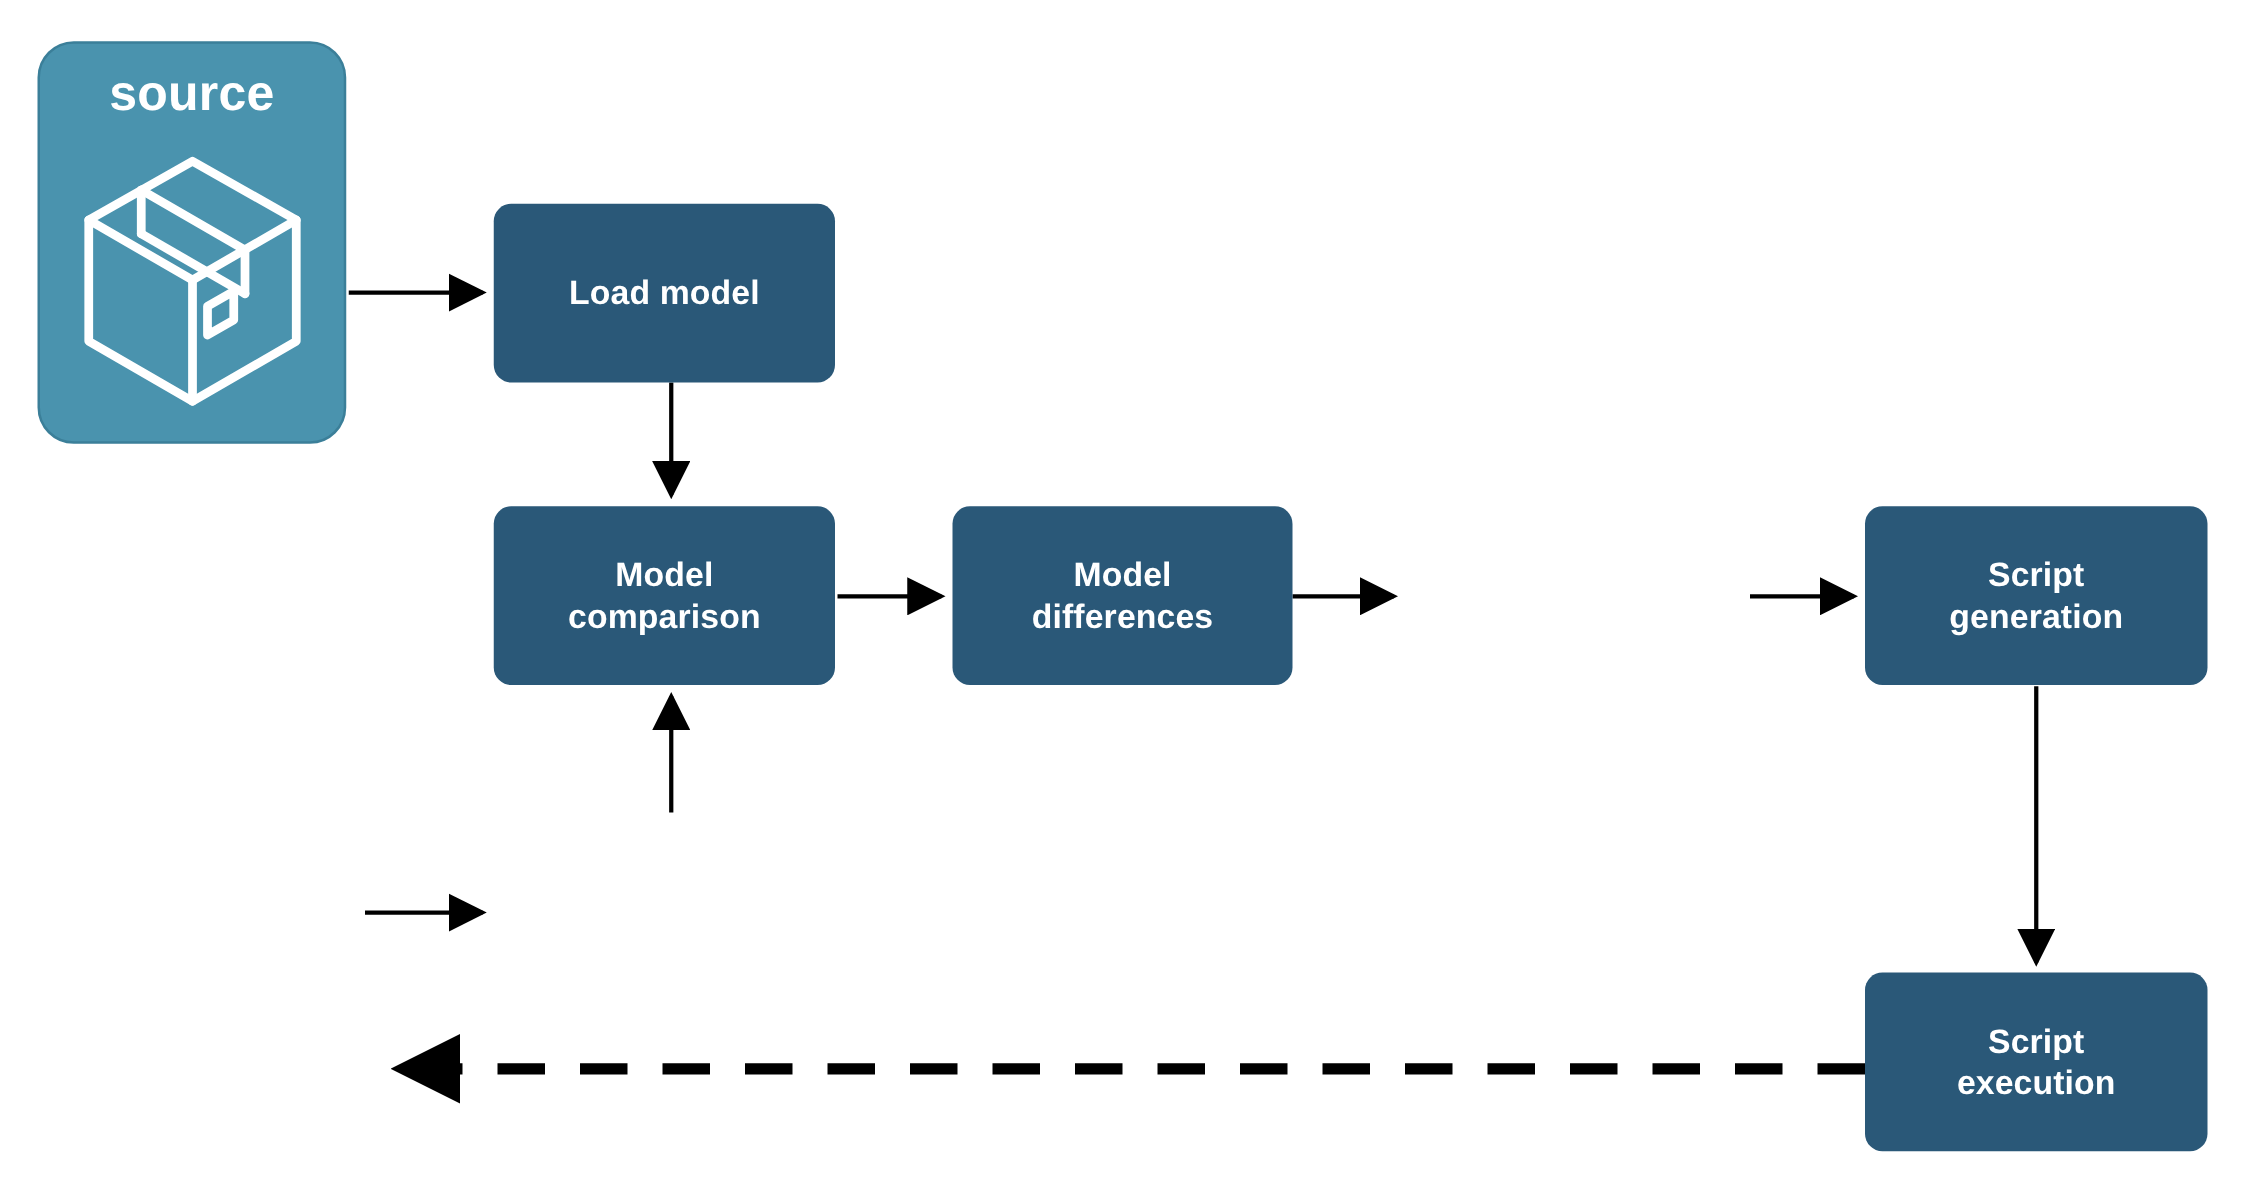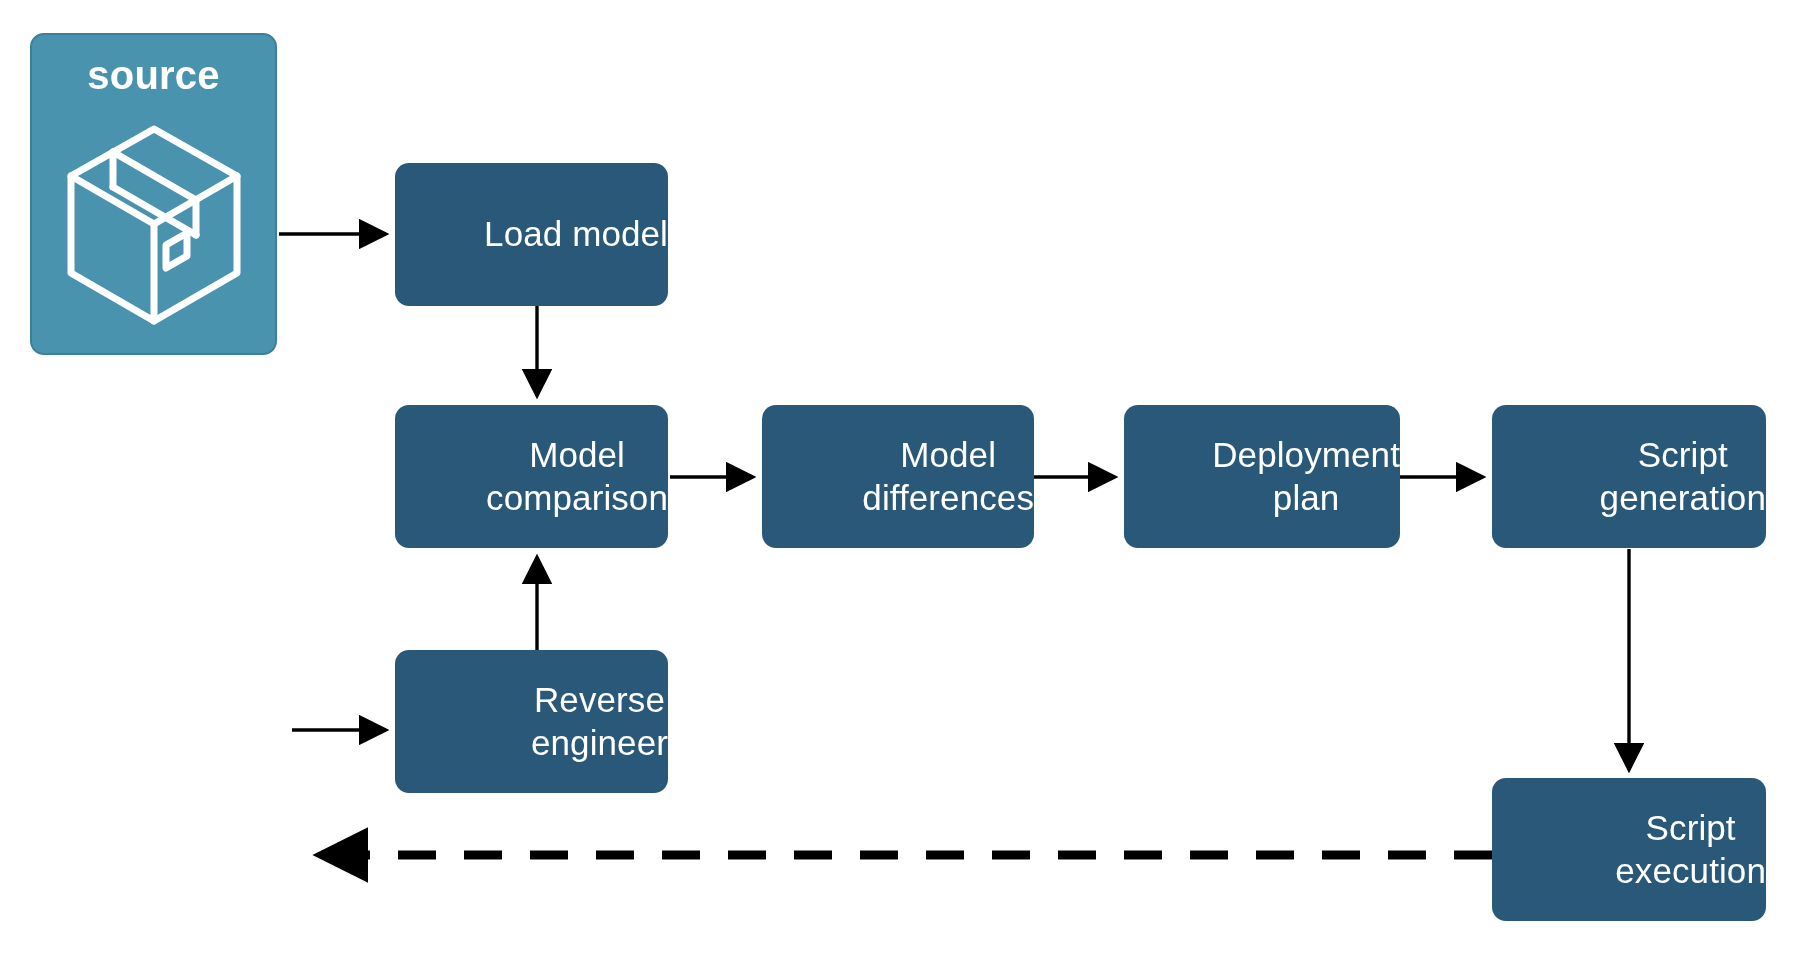--- a/index.html
+++ b/index.html
@@ -32,30 +32,29 @@
     box-sizing: border-box;
     display: flex;
     align-items: center;
     justify-content: center;
     text-align: center;
     color: #ffffff;
   }
   .node-process {
     background: #2A5878;
     border-radius: 14px;
-    font-size: 35px;
+    font-size: 27px;
     line-height: 1.22;
-    font-weight: 400;
+    font-weight: 700;
     letter-spacing: 0.1px;
-    justify-content: flex-end;
   }
   .node-endpoint {
     background: #4A93AE;
     border: 2px solid #3B7F99;
-    border-radius: 14px;
+    border-radius: 29px;
     flex-direction: column;
     justify-content: flex-start;
   }
   .endpoint-label {
     font-size: 40px;
     font-weight: bold;
     letter-spacing: 0.2px;
     margin-top: 18px;
   }
   .endpoint-icon {
@@ -142,34 +141,26 @@
 
   <div class="node node-process" style="left:395px; top:163px; width:273px; height:143px;">
     <span class="node-label">Load model</span>
   </div>
 
   <div class="node node-process" style="left:395px; top:405px; width:273px; height:143px;">
     <span class="node-label">Model
 comparison</span>
   </div>
 
-  <div class="node node-process" style="left:395px; top:650px; width:273px; height:143px;">
-    <span class="node-label">Reverse
-engineer</span>
-  </div>
 
   <div class="node node-process" style="left:762px; top:405px; width:272px; height:143px;">
     <span class="node-label">Model
 differences</span>
   </div>
 
-  <div class="node node-process" style="left:1124px; top:405px; width:276px; height:143px;">
-    <span class="node-label">Deployment
-plan</span>
-  </div>
 
   <div class="node node-process" style="left:1492px; top:405px; width:274px; height:143px;">
     <span class="node-label">Script
 generation</span>
   </div>
 
   <div class="node node-process" style="left:1492px; top:778px; width:274px; height:143px;">
     <span class="node-label">Script
 execution</span>
   </div>

